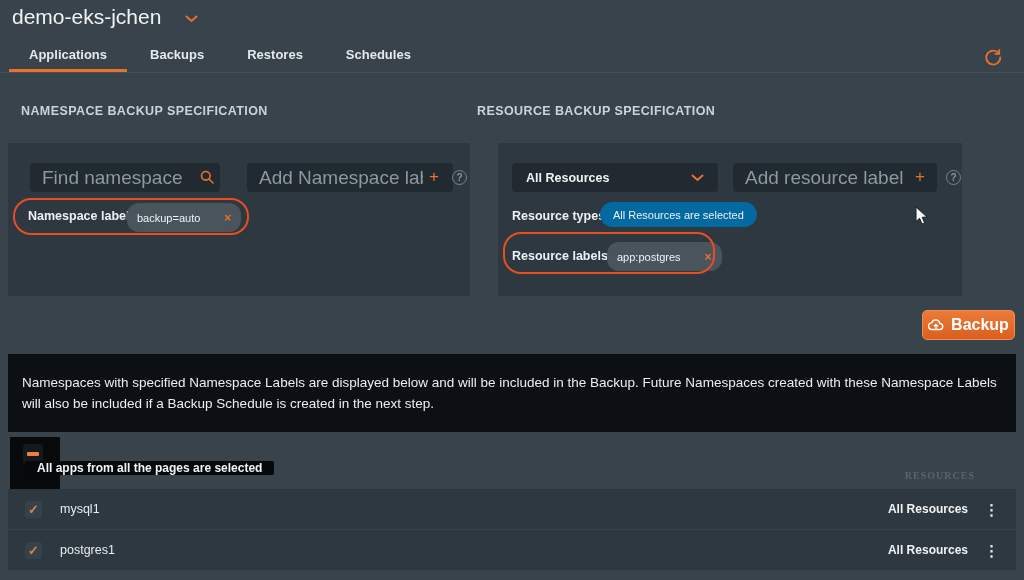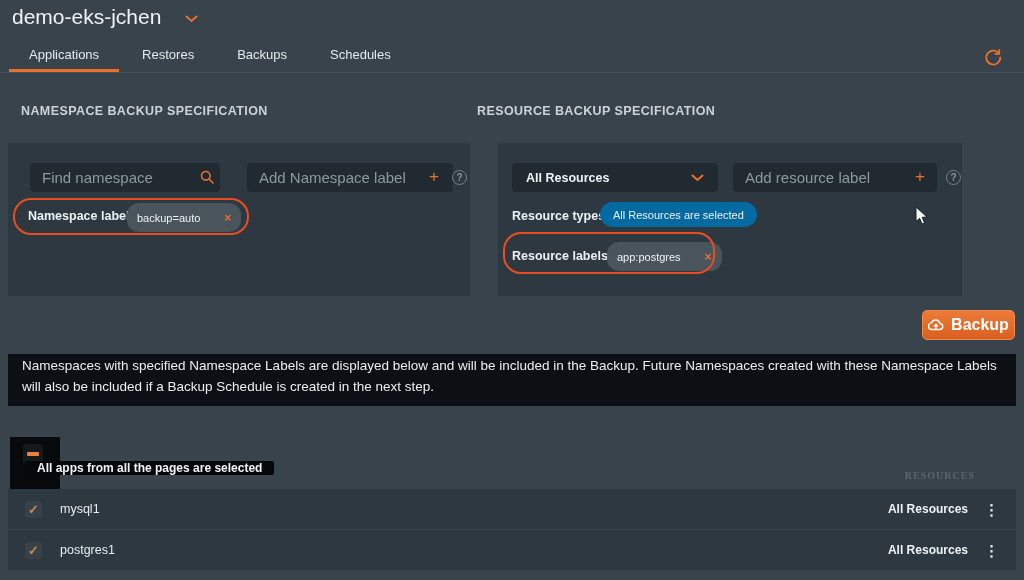--- a/index.html
+++ b/index.html
@@ -22,41 +22,41 @@
 
   
   .tabbar {
     left: 0; top: 40px; width: 1024px; height: 33px;
     border-bottom: 1px solid #454f57;
     display: flex; align-items: stretch; padding-left: 9px;
   }
   .tab {
     padding: 0 20px; margin-right: 3px;
     display: flex; align-items: center;
-    font-size: 13px; font-weight: 400; color: #e4e9ec;
+    font-size: 13px; font-weight: 700; color: #e4e9ec;
     border-bottom: 3px solid transparent; cursor: pointer;
   }
   .tab.active { border-bottom-color: #e8712c; }
   .refresh { right: 21px; top: 48px; width: 19px; height: 19px; cursor: pointer; }
 
   
   .section-heading {
     top: 104px; font-size: 12.5px; font-weight: 600;
     letter-spacing: 0.4px; color: #ccd3d8;
   }
 
   
   .card { background: #2d3840; top: 143px; height: 153px; }
   .card-ns { left: 8px; width: 462px; }
   .card-res { left: 498px; width: 464px; }
 
   .field {
     position: absolute; height: 29px; top: 20px;
     background: #202a30; border: none; border-radius: 4px;
-    color: #e9edef; font-size: 15px; font-family: "Liberation Sans", sans-serif;
+    color: #e9edef; font-size: 19px; font-family: "Liberation Sans", sans-serif;
     padding: 0 30px 0 12px;
   }
   .field::placeholder { color: #8d98a0; opacity: 1; }
   .field-icon { position: absolute; top: 27px; }
   .plus-glyph { font-size: 17px; color: #e8712c; font-weight: 400; line-height: 1; top: 25px; }
   .q-icon {
     position: absolute; top: 27px; width: 15px; height: 15px;
     border: 1.5px solid #78838b; border-radius: 50%;
     color: #8b969d; font-size: 10px; font-weight: 700;
     display: flex; align-items: center; justify-content: center;
@@ -89,21 +89,21 @@
     left: 922px; top: 310px; width: 93px; height: 30px;
     background: linear-gradient(#ec7a38, #d95f1f);
     border: 1px solid #f08a4e; border-radius: 5px; cursor: pointer;
     display: flex; align-items: center; justify-content: center; gap: 7px;
     font-size: 16px; font-weight: 600; color: #ffffff;
   }
 
   
   .banner {
     left: 8px; top: 354px; width: 1008px; min-height: 52px;
-    background: #0c1014; padding: 1px 14px;
+    background: #0c1014; padding: 18px 14px;
     font-size: 13.5px; line-height: 21px; color: #eceeee;
   }
 
   
   .selectall-block { left: 10px; top: 437px; width: 50px; height: 52px; background: #07090b; }
   .hdr-checkbox {
     position: absolute; left: 13px; top: 7px; width: 20px; height: 20px;
     background: #14191d; border-radius: 3px; cursor: pointer;
     display: flex; align-items: center; justify-content: center;
   }
@@ -146,24 +146,24 @@
   <svg class="title-chevron" width="13" height="8" viewBox="0 0 13 8">
       <path d="M1.5 1.5 L6.5 6 L11.5 1.5" fill="none" stroke="#e8712c" stroke-width="2" stroke-linecap="round"></path>
     </svg>
 </div>
 
 <div class="abs tabbar">
   <div class="tab active">
       <span>Applications</span>
     </div>
   <div class="tab">
+      <span>Backups</span>
+    </div>
+  <div class="tab">
       <span>Restores</span>
-    </div>
-  <div class="tab">
-      <span>Backups</span>
     </div>
   <div class="tab">
       <span>Schedules</span>
     </div>
 </div>
 <svg class="abs refresh" viewBox="0 0 19 19">
   <path d="M14.8 5.2 A7 7 0 1 0 16.3 9.5" fill="none" stroke="#e8712c" stroke-width="1.8" stroke-linecap="round"></path>
   <path d="M15.2 1.8 L15.2 5.8 L11.2 5.8" fill="none" stroke="#e8712c" stroke-width="1.8" stroke-linecap="round" stroke-linejoin="round"></path>
 </svg>
 

